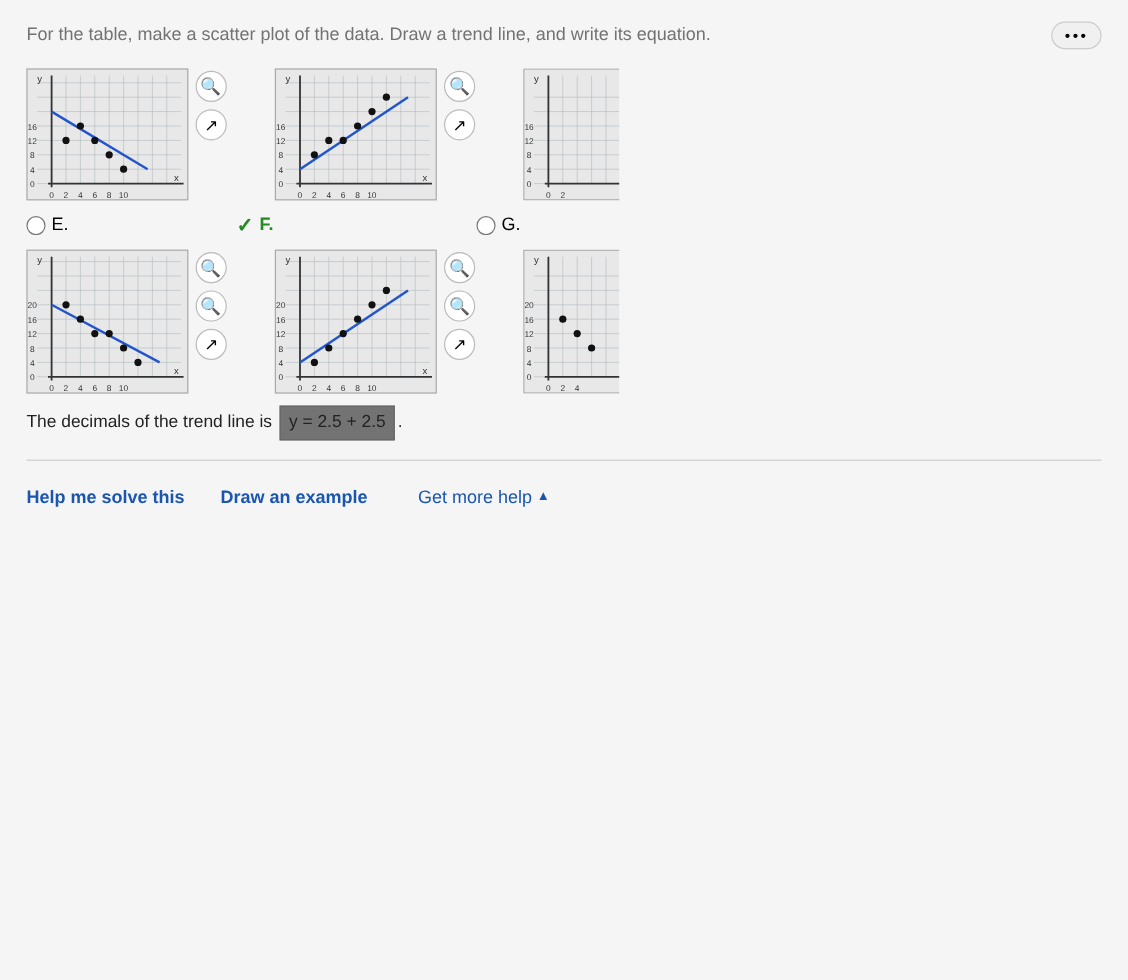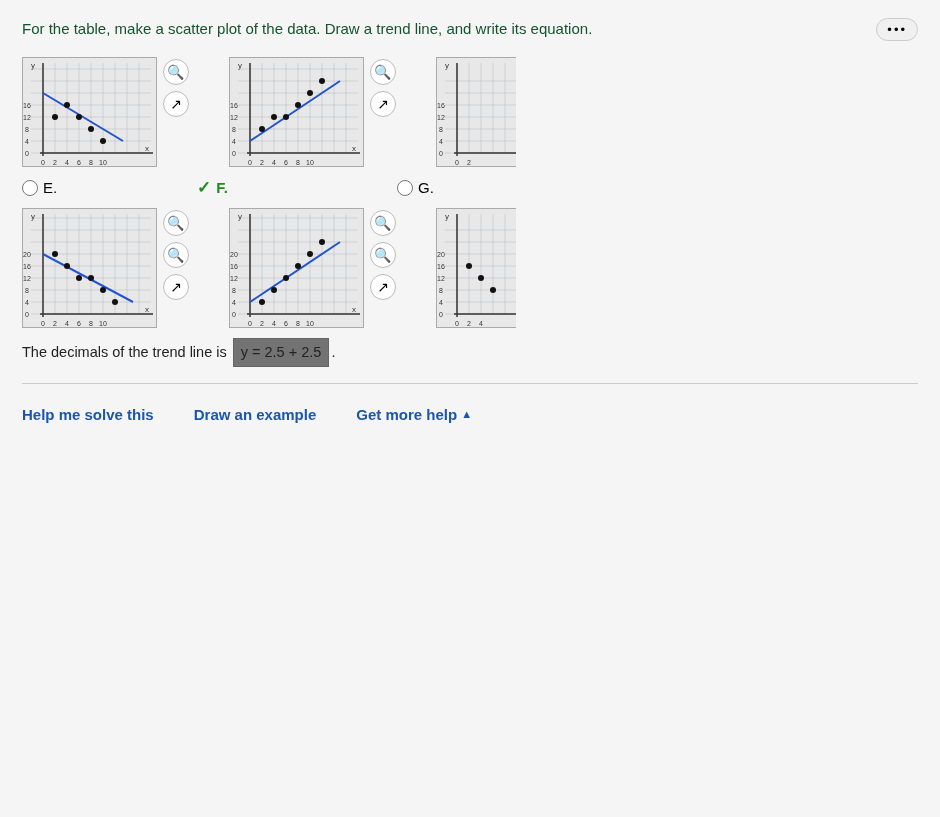--- a/index.html
+++ b/index.html
@@ -12,21 +12,21 @@
       overflow: hidden;
     }
     .page {
       background: #f5f5f5;
       width: 940px;
       min-height: 817px;
       padding: 18px 22px 0 22px;
     }
     .instructions {
       font-size: 15px;
-      color: #14532d;
+      color: #737373;
       margin-bottom: 18px;
       line-height: 1.4;
     }
     .more-btn {
       position: absolute;
       top: 18px;
       right: 22px;
       background: #f0f0f0;
       border: 1px solid #ccc;
       border-radius: 12px;
@@ -114,21 +114,21 @@
     .instruction-small {
       font-size: 13.5px;
       color: #222;
       margin-top: 2px;
     }
 
     
     .bottom-bar {
       display: flex;
       flex-direction: row;
-      gap: 40px;
+      gap: 30px;
       align-items: flex-end;
       margin-top: 22px;
       padding-bottom: 10px;
     }
     .bottom-btn {
       font-size: 15px;
       color: #1a56b0;
       background: none;
       border: none;
       cursor: pointer;
@@ -138,21 +138,22 @@
     }
     .get-help-btn {
       display: flex;
       align-items: center;
       gap: 4px;
       font-size: 15px;
       color: #1a56b0;
       background: none;
       border: none;
       cursor: pointer;
-      font-weight: bold;
+      font-weight: normal;
+      margin-left: 12px;
     }
     .separator-line {
       width: 100%;
       height: 1px;
       background: #ccc;
       margin: 16px 0 0 0;
     }
     .graphs-section {
       display: flex;
       flex-direction: row;

